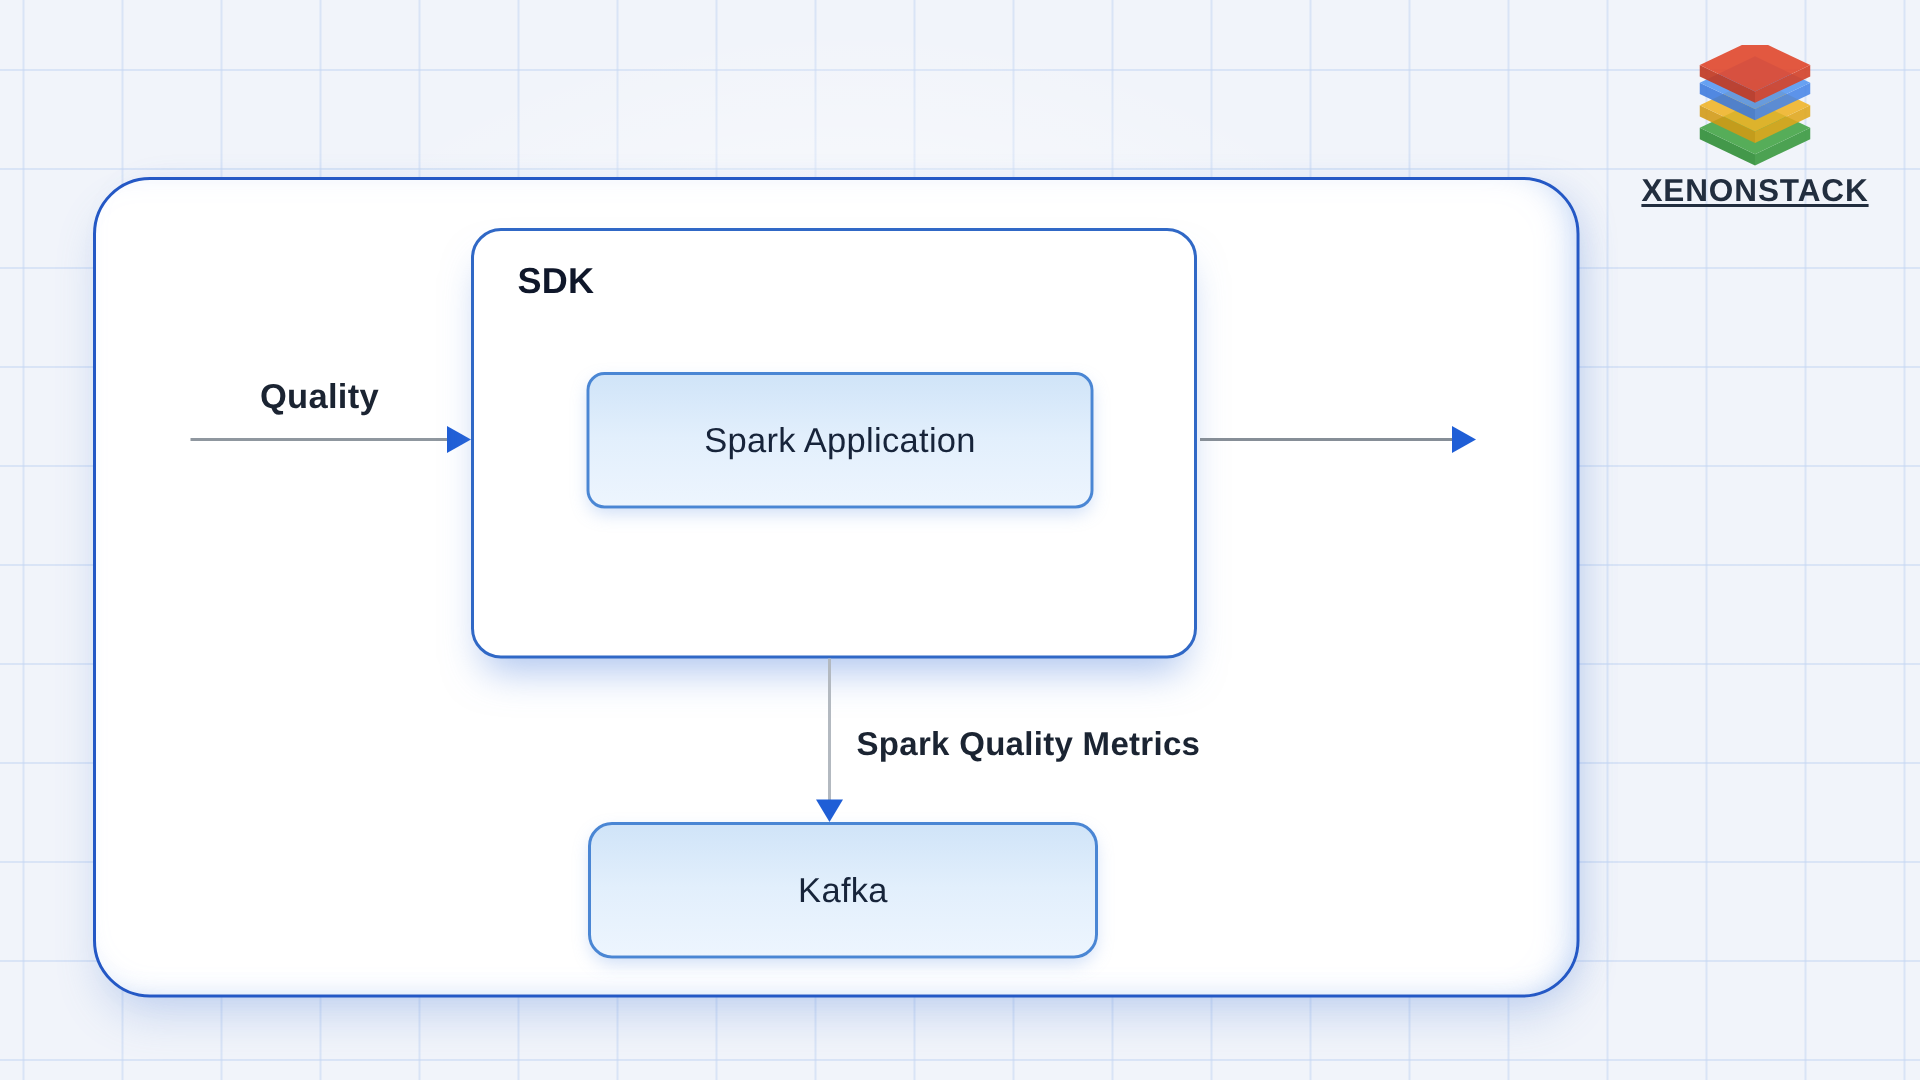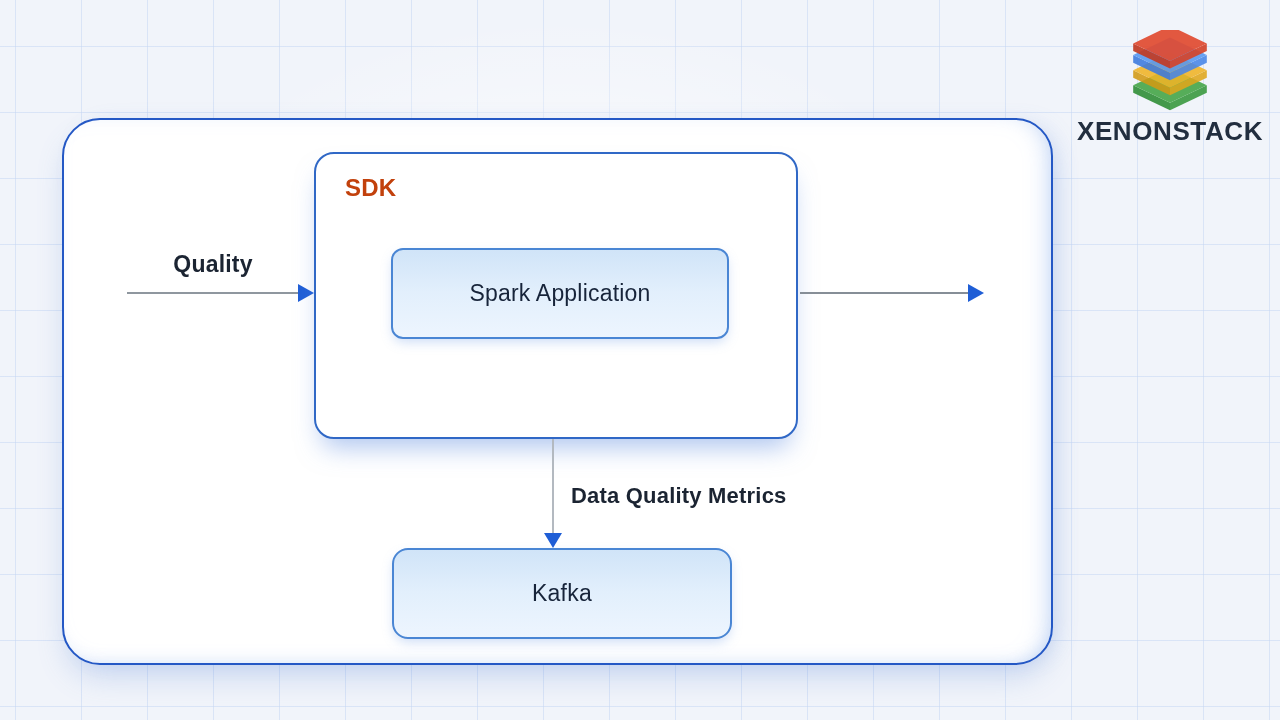--- a/index.html
+++ b/index.html
@@ -43,21 +43,21 @@
     background: #ffffff;
     border: 2px solid #3068c6;
     border-radius: 20px;
     box-shadow: 0 16px 26px -8px rgba(108,150,225,0.55);
   }
   .sdk-label {
     position: absolute;
     left: 29px; top: 20px;
     font-size: 24px;
     font-weight: 700;
-    color: #c2410c;
+    color: #0f172a;
     letter-spacing: 0.2px;
   }
 
   
   .node {
     position: absolute;
     background: linear-gradient(180deg, #d0e4f8 0%, #e2effc 48%, #edf5fe 100%);
     border: 2px solid #4a86d4;
     display: flex;
     align-items: center;
@@ -110,25 +110,26 @@
     position: absolute;
     left: 1086px; top: 30px;
     width: 168px;
     display: flex;
     flex-direction: column;
     align-items: center;
   }
   .brand-logo svg { width: 84px; height: 82px; display: block; }
   .brand-name {
     margin-top: 4px;
-    font-size: 26px;
+    font-size: 21px;
     font-weight: 700;
     color: #222e3f;
     letter-spacing: 0.6px;
     white-space: nowrap;
+    text-decoration: underline;
   }
 </style>
 </head>
 <body>
 
 <div class="canvas">
 
   <div class="outer-box"></div>
 
   <div class="edge-label record-label">Quality</div>
@@ -141,21 +142,21 @@
 
   <div class="node spark-node">
     <span class="node-label">Spark Application</span>
   </div>
 
   <div class="shaft-h out-shaft"></div>
   <div class="arrow-head-right out-head"></div>
 
   <div class="down-shaft"></div>
   <div class="arrow-head-down"></div>
-  <div class="edge-label dqm-label">Data Quality Metrics</div>
+  <div class="edge-label dqm-label">Spark Quality Metrics</div>
 
   <div class="node kafka-node">
     <span class="node-label">Kafka</span>
   </div>
 
   <div class="brand-logo">
     <svg viewBox="0 0 100 98" aria-hidden="true">
 
       <g opacity="0.92">
         <path d="M6,75 L50,96 L50,87 L6,66 Z" fill="#35913c"></path>

